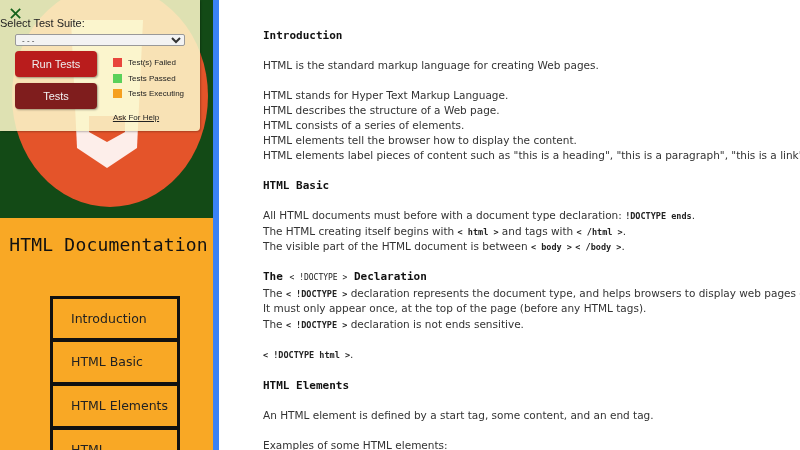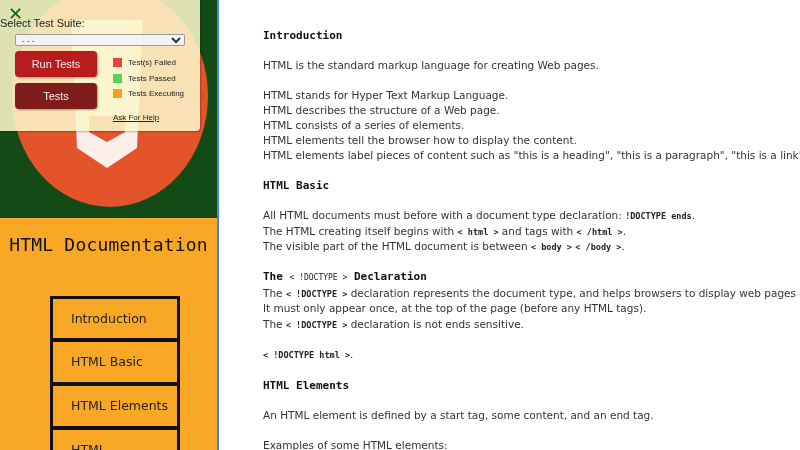--- a/index.html
+++ b/index.html
@@ -2,21 +2,21 @@
 <html><head>
 <meta charset="utf-8">
 <style>
   * { box-sizing: border-box; margin: 0; padding: 0; }
   html, body { width: 800px; height: 450px; overflow: hidden; background: #ffffff; }
   body { position: relative; font-family: "Liberation Sans", sans-serif; }
 
   
   #sidebar {
     position: absolute; left: 0; top: 0; width: 219px; height: 450px;
-    background: #f9a825; border-right: 2px solid #3b82f6; overflow: hidden;
+    background: #f9a825; border-right: 6px solid #3b82f6; overflow: hidden;
   }
   #logo-area {
     position: absolute; left: 0; top: 0; width: 217px; height: 218px;
     background: #134a16; overflow: hidden;
   }
   #logo-circle {
     position: absolute; left: 12px; top: -15px; width: 196px; height: 222px;
     border-radius: 50%; background: #e4542a;
   }
   #logo-shield {

